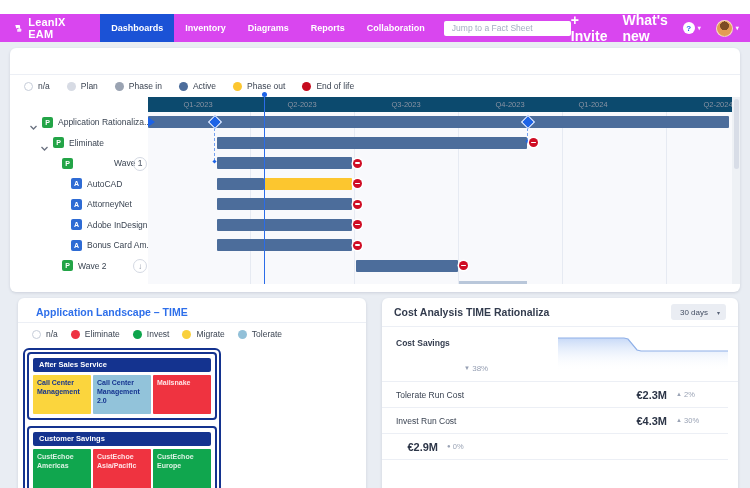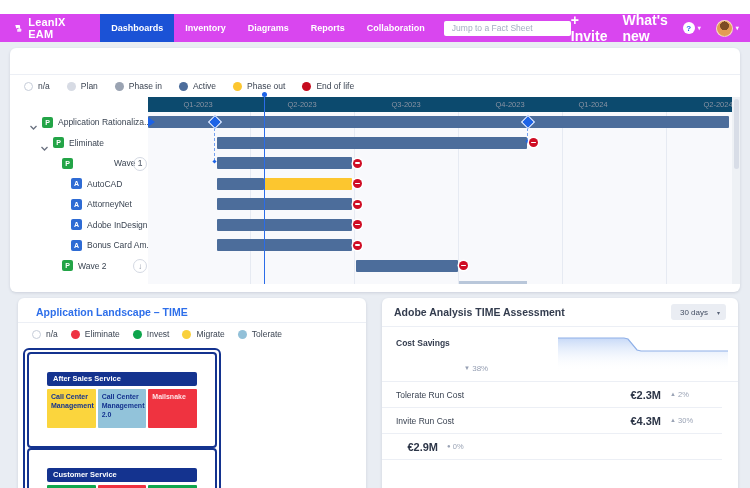--- a/index.html
+++ b/index.html
@@ -67,38 +67,38 @@
   #today-line{position:absolute;left:253.5px;top:49px;width:1.5px;height:187px;background:#2b6ce8;z-index:6}
   #today-dot{position:absolute;left:251px;top:44px;width:5px;height:5px;border-radius:50%;background:#1d63e6;z-index:6}
   .sliver{position:absolute;background:#b9c7da;z-index:2}
   #rm-scrollbar{position:absolute;left:722px;top:49px;width:8px;height:187px;background:#eef1f5}
   #rm-thumb{position:absolute;left:723.5px;top:51px;width:5px;height:70px;background:#d8dde7;border-radius:3px}
 
   
   #treemap{position:absolute;left:5px;top:50px;width:198px;border:2px solid #14338f;border-radius:6px;padding:2px;box-sizing:border-box}
   .tm-head{background:#14338f;color:#fff;font-size:7.5px;font-weight:bold;height:14px;line-height:14px;
            padding-left:6px;border-radius:3px;margin-bottom:5px;white-space:nowrap;overflow:hidden}
-  .tm-section{border:2px solid #14338f;border-radius:4px;padding:18px;}
+  .tm-section{border:2px solid #14338f;border-radius:4px;padding:4px;margin-bottom:6px}
   .tm-section .tm-head{margin-bottom:3px;border-radius:2px}
   .tm-cells{display:flex;gap:2px}
   .tm-cell{flex:1;font-size:7px;font-weight:bold;padding:3px 4px;box-sizing:border-box;border-radius:1px;
            line-height:1.3;overflow:hidden;cursor:pointer}
 
   
   #cost-card .card-title{color:#333c4e}
   .range-btn{position:absolute;right:12px;top:6px;height:16px;background:#eaedf3;border:none;border-radius:3px;
              font-size:8px;color:#454f63;padding:0 18px 0 9px;cursor:pointer;font-family:inherit}
   .range-caret{position:absolute;right:18px;top:11px;font-size:6px;color:#5a6478}
   .range-caret::after{content:"▾"}
   .kpi-label{position:absolute;left:14px;top:40px;font-size:8.5px;font-weight:bold;color:#333c4e}
   .kpi-value{position:absolute;left:13px;top:49px;font-size:23px;font-weight:400;color:#2c3547;letter-spacing:.5px}
   .kpi-delta{position:absolute;left:82px;top:66px;font-size:8px;color:#97a0b4}
   .kpi-delta b,.cost-delta b{font-size:6px;vertical-align:1px;font-weight:normal}
   #spark{position:absolute;left:176px;top:37px;width:170px;height:36px}
-  #cost-rows{position:absolute;left:0;right:16px;top:84px}
+  #cost-rows{position:absolute;left:0;right:10px;top:84px}
   .cost-row{display:flex;align-items:center;height:25px;border-bottom:1px solid #eceff5;padding:0 14px}
   .cost-label{flex:1;font-size:8.5px;color:#3a4352}
   .cost-value{font-size:11px;font-weight:bold;color:#2c3547;min-width:42px;text-align:right}
   .cost-delta{width:38px;margin-left:9px;font-size:7.5px;color:#9aa3b5;text-align:left}
 </style>
 </head>
 <body>
 
 <div class="topstrip"></div>
 
@@ -273,32 +273,32 @@
   <div id="treemap">
       <div class="tm-section">
         <div class="tm-head">After Sales Service</div>
         <div class="tm-cells">
           <div class="tm-cell" style="background: rgb(251, 213, 61); color: rgb(20, 51, 143); height: 39px;">Call Center Management</div>
           <div class="tm-cell" style="background: rgb(146, 195, 218); color: rgb(20, 51, 143); height: 39px;">Call Center Management 2.0</div>
           <div class="tm-cell" style="background: rgb(239, 51, 64); color: rgb(255, 227, 230); height: 39px;">Mailsnake</div>
         </div>
       </div>
       <div class="tm-section">
-        <div class="tm-head">Customer Service</div>
+        <div class="tm-head">Customer Savings</div>
         <div class="tm-cells">
           <div class="tm-cell" style="background: rgb(16, 166, 78); color: rgb(220, 242, 227); height: 44px;">CustEchoe Americas</div>
           <div class="tm-cell" style="background: rgb(239, 51, 64); color: rgb(255, 227, 230); height: 44px;">CustEchoe Asia/Pacific</div>
           <div class="tm-cell" style="background: rgb(16, 166, 78); color: rgb(220, 242, 227); height: 44px;">CustEchoe Europe</div>
         </div>
       </div>
     </div>
 </div>
 
 <div class="card" id="cost-card">
-  <div class="card-title" style="left:12px;top:8px">Adobe Analysis TIME Assessment</div>
+  <div class="card-title" style="left:12px;top:8px">Cost Analysis TIME Rationaliza</div>
   <button class="range-btn">30 days</button>
   <span class="range-caret"></span>
   <div class="hdr-divider" style="top:28px"></div>
   <div class="kpi-label">Cost Savings</div>
   <div class="kpi-delta"><b id="kpi-dir">▼</b> <span>38%</span></div>
   <svg id="spark" viewBox="0 0 170 36" preserveAspectRatio="none">
     <defs>
       <linearGradient id="gspark" x1="0" y1="0" x2="0" y2="1">
         <stop offset="0" stop-color="#c7d9f7"></stop>
         <stop offset="1" stop-color="#ffffff" stop-opacity="0"></stop>
@@ -308,21 +308,21 @@
     <polyline id="spark-line" fill="none" stroke="#8fb0e8" stroke-width="1.2" points="0,3 66,3 70,4 79,15 83,16 170,16"></polyline>
   </svg>
   <div class="hdr-divider" style="top:83px"></div>
   <div id="cost-rows">
       <div class="cost-row">
         <span class="cost-label">Tolerate Run Cost</span>
         <span class="cost-value">€2.3M</span>
         <span class="cost-delta"><b>▲</b> 2%</span>
       </div>
       <div class="cost-row">
-        <span class="cost-label">Invite Run Cost</span>
+        <span class="cost-label">Invest Run Cost</span>
         <span class="cost-value">€4.3M</span>
         <span class="cost-delta"><b>▲</b> 30%</span>
       </div>
       <div class="cost-row">
         <span class="cost-value">€2.9M</span>
         <span class="cost-delta"><b>●</b> 0%</span>
       </div>
     </div>
 </div>
 

